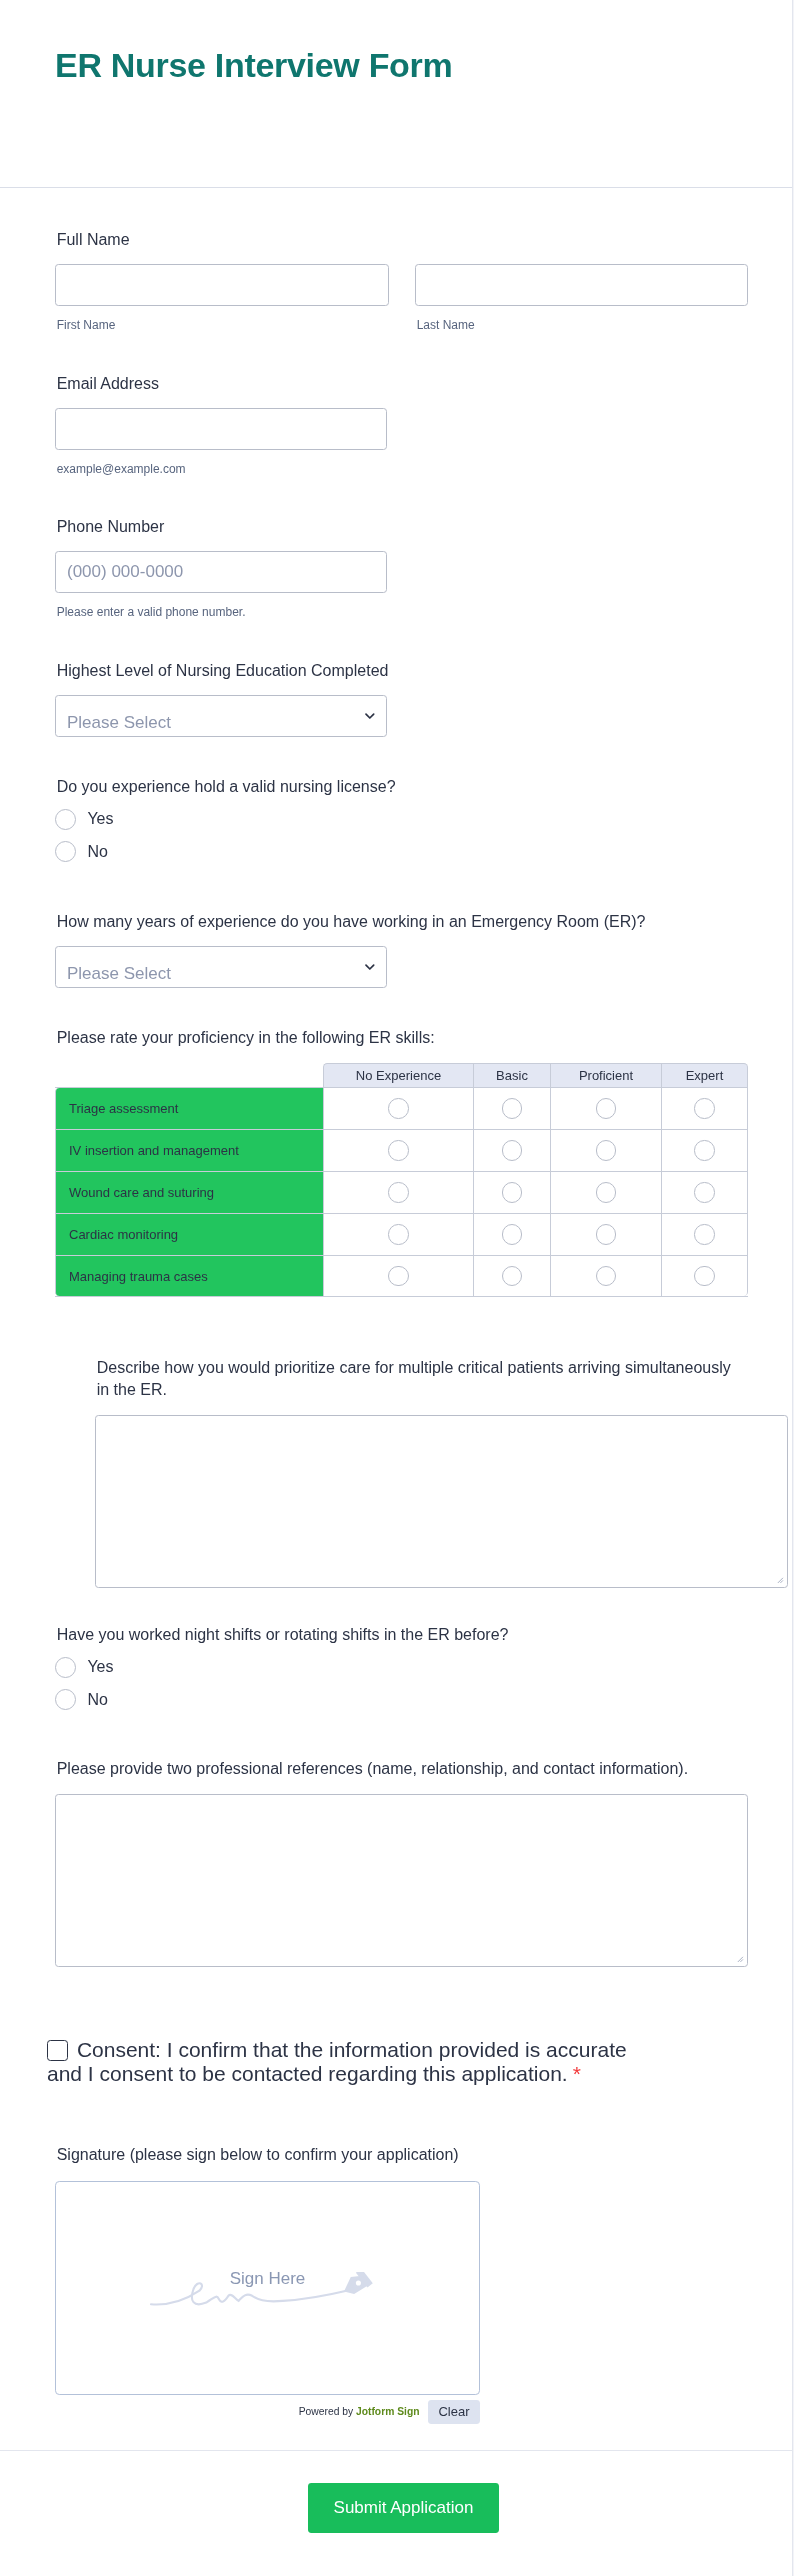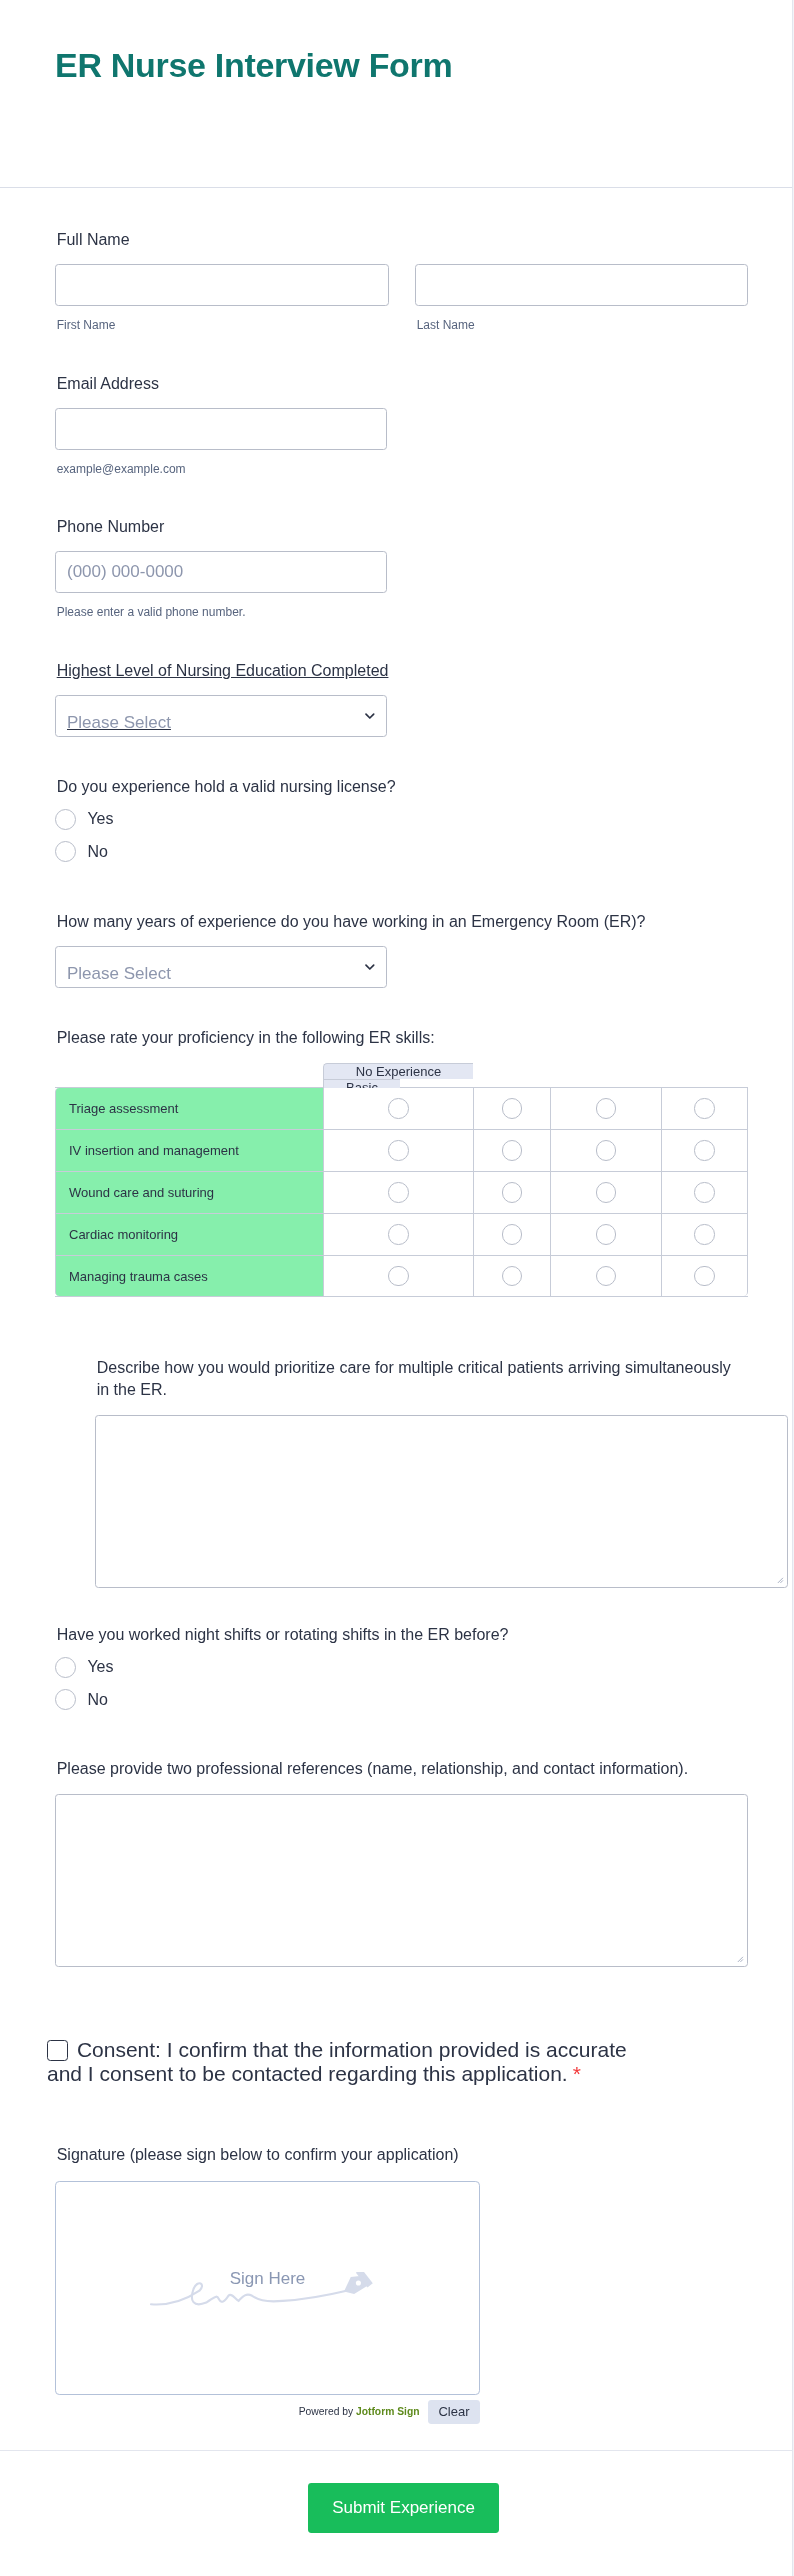--- a/index.html
+++ b/index.html
@@ -28,31 +28,31 @@
     }
     .select .ph { font-size: 17px; color: #8d96ad; margin-top: 13px; }
     .select .chev { position: absolute; right: 9.4px; top: 13px; width: 13.7px; height: 13.7px; }
 
     .radio-row { display: flex; align-items: center; height: 22px; margin-top: 10.3px; cursor: pointer; }
     .radio { width: 21.4px; height: 21.4px; border: 0.9px solid #b8bdc9; border-radius: 50%; background: #fff; flex: none; }
     .radio-label { font-size: 16px; color: #2c3345; margin-left: 11px; }
 
     
     .matrix { position: absolute; left: 55px; top: 1063px; width: 693px; }
-    .m-head { display: flex; height: 24px; margin-left: 268px; flex-direction: column; }
+    .m-head { display: flex; height: 24px; margin-left: 268px; }
     .m-head .col {
       background: #e3e7f3; border-top: 0.9px solid #c7ccd8; border-left: 0.9px solid #c7ccd8;
       display: flex; align-items: center; justify-content: center; font-size: 13px; color: #2c3345;
     }
     .m-head .col:first-child { border-top-left-radius: 4.3px; }
     .m-head .col:last-child { border-right: 0.9px solid #c7ccd8; border-top-right-radius: 4.3px; }
     .m-row { display: flex; height: 42px; border-top: 0.9px solid #c7ccd8; }
     .m-row:last-child { border-bottom: 0.9px solid #c7ccd8; }
     .m-rowlabel {
-      width: 268px; background: #86efac; border-left: 0.9px solid #c7ccd8; display: flex; align-items: center;
+      width: 268px; background: #22c55e; border-left: 0.9px solid #c7ccd8; display: flex; align-items: center;
       padding-left: 13px; font-size: 13px; color: #2c3345;
     }
     .m-body .m-row:first-child .m-rowlabel { border-top-left-radius: 4.3px; }
     .m-body .m-row:last-child .m-rowlabel { border-bottom-left-radius: 4.3px; }
     .m-body .m-row:last-child .m-cell:last-child { border-bottom-right-radius: 4.3px; }
     .m-cell { display: flex; align-items: center; justify-content: center; border-left: 0.9px solid #c7ccd8; background: #fff; cursor: pointer; }
     .m-cell:last-child { border-right: 0.9px solid #c7ccd8; }
     .m-cell .radio { width: 20.5px; height: 20.5px; }
 
     .textarea {
@@ -107,21 +107,21 @@
     <input class="input" style="width: 332px; margin-top: 13px;" type="email" value="">
     <div class="sublabel" style="margin-top:12px;">example@example.com</div>
   </div>
 
   <div class="field" style="top:516px;">
     <div class="label">Phone Number</div>
     <input class="input" style="width: 332px; margin-top: 13px;" type="tel" placeholder="(000) 000-0000">
     <div class="sublabel" style="margin-top:12px;">Please enter a valid phone number.</div>
   </div>
 
-  <div class="field" style="top:660px;text-decoration:underline;">
+  <div class="field" style="top:660px;">
     <div class="label">Highest Level of Nursing Education Completed</div>
     <div class="select" style="margin-top:13px;">
       <span class="ph">Please Select</span>
       <svg class="chev" viewBox="0 0 16 16">
           <path d="M3.5 6 L8 10.5 L12.5 6" fill="none" stroke="#2c3345" stroke-width="2" stroke-linecap="round" stroke-linejoin="round"></path>
         </svg>
     </div>
   </div>
 
   <div class="field" style="top:776px;">
@@ -284,17 +284,17 @@
       </svg>
       <div class="sig-text">Sign Here</div>
     </div>
     <div class="sig-footer">
       <span class="powered"><span>Powered by</span> <b>Jotform Sign</b></span>
       <button class="clear-btn">Clear</button>
     </div>
   </div>
 
   <div class="footer">
-    <button class="submit-btn">Submit Experience</button>
+    <button class="submit-btn">Submit Application</button>
   </div>
 
 </div>
 
 
 </body></html>

